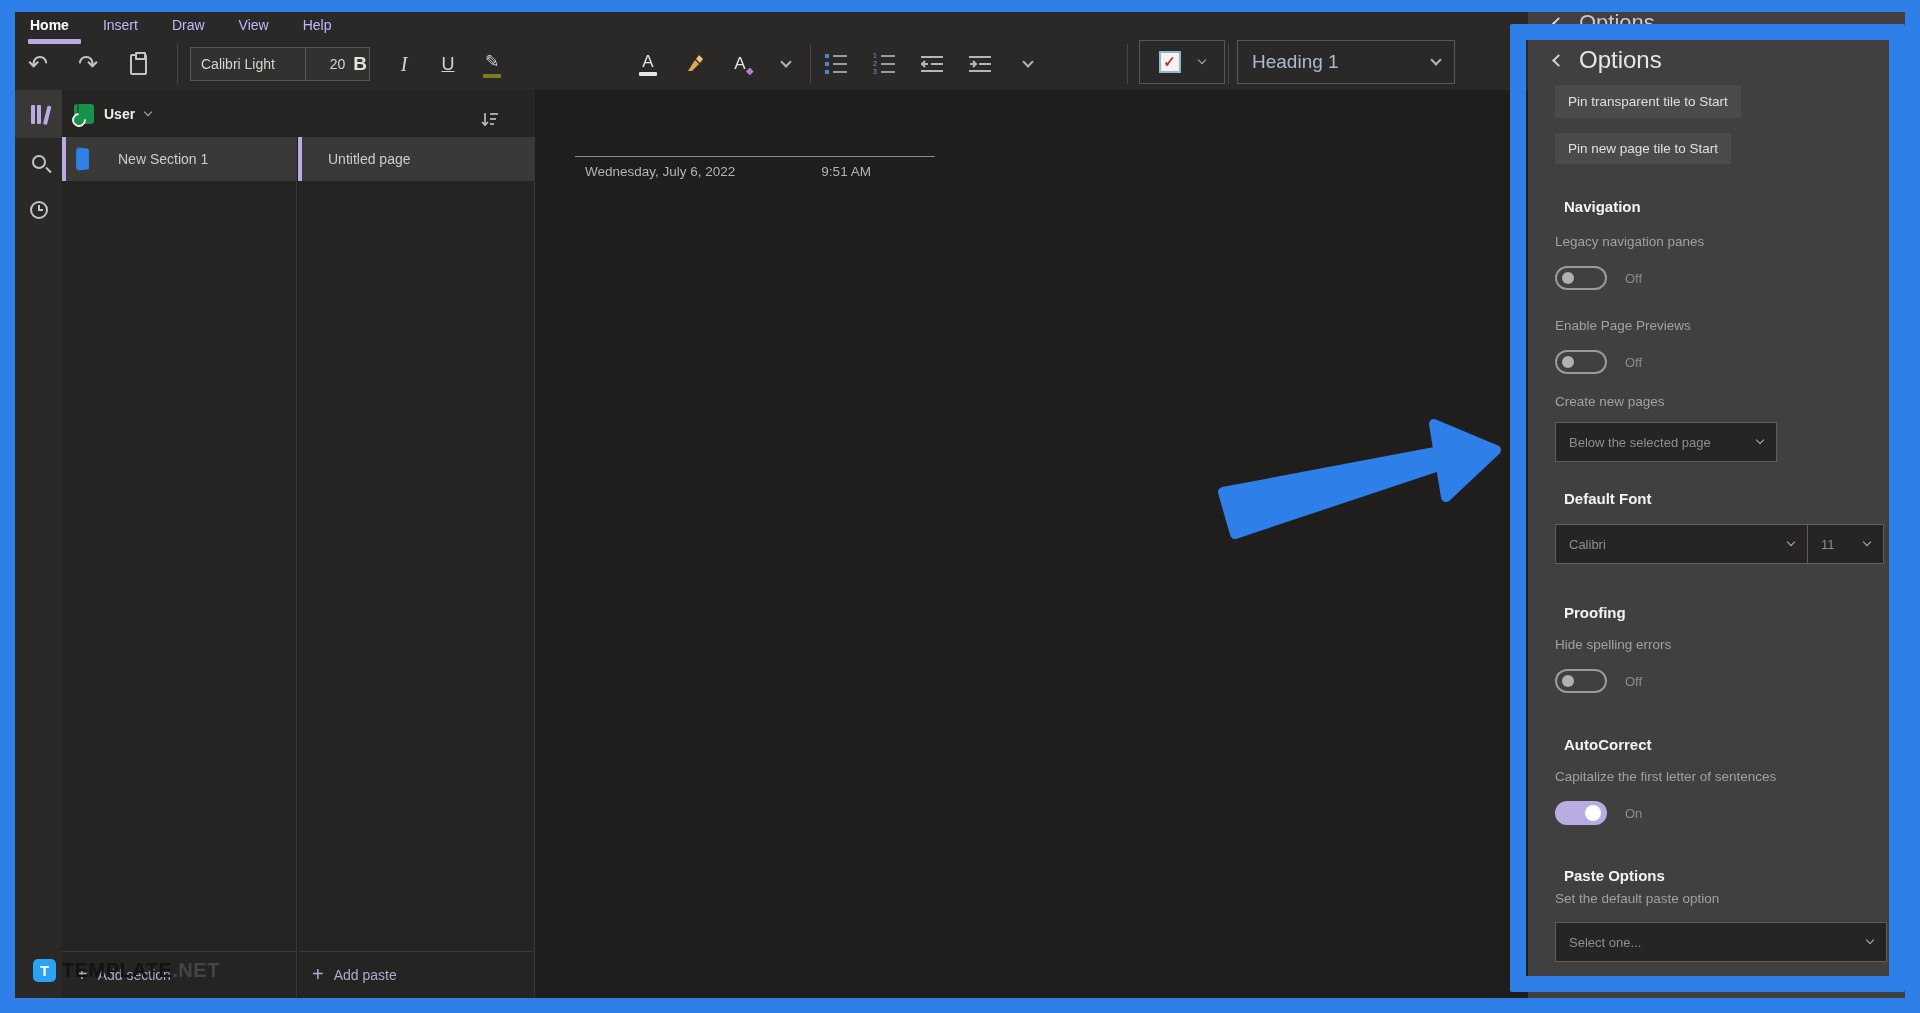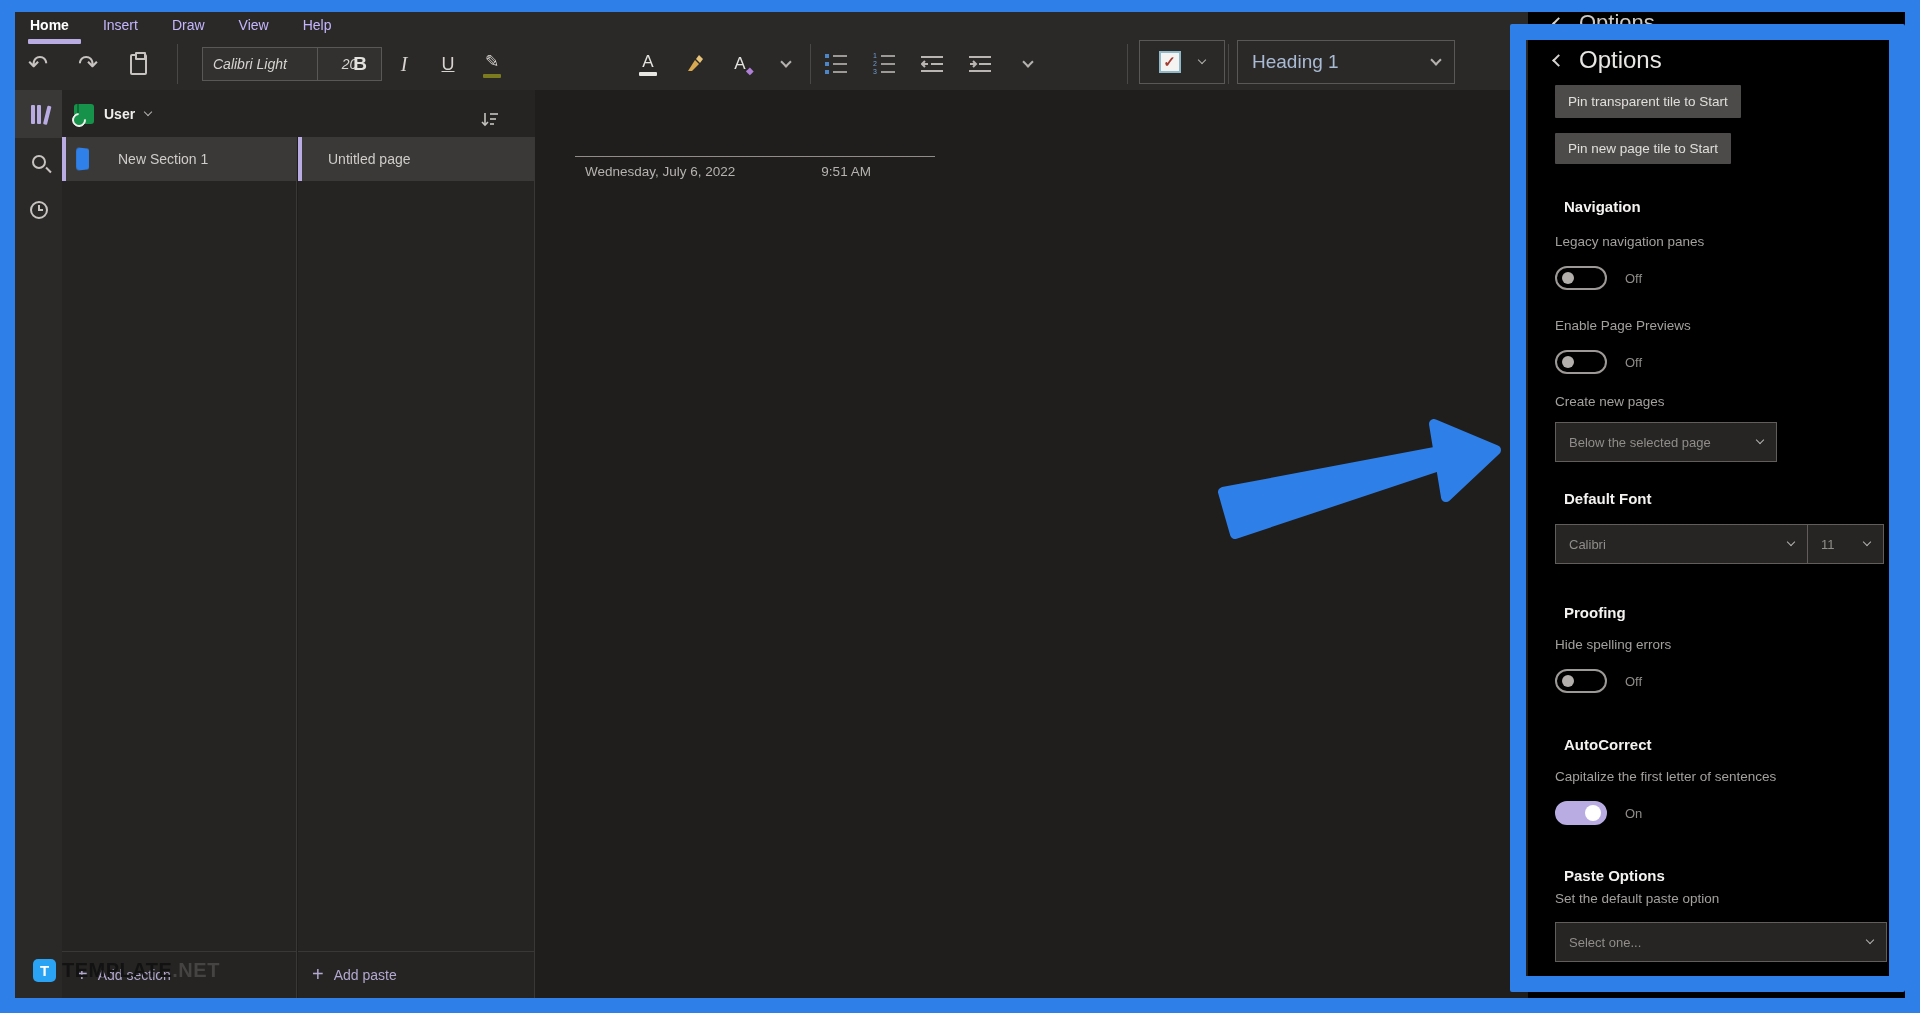--- a/index.html
+++ b/index.html
@@ -91,21 +91,21 @@
   .sectab-icon{width:14px;height:22px;background:#2f80e8;border-radius:4px 2px 2px 4px;margin-left:14px;transform:perspective(40px) rotateY(24deg);}
   .section-col .list-row span.lbl{margin-left:28px;}
   .page-col .list-row span.lbl{margin-left:30px;}
   .add-row{position:absolute;left:0;right:0;bottom:0;height:47px;border-top:1px solid #3a3836;display:flex;align-items:center;color:#b3a8cf;font-size:14px;}
   .plus-icon{font-size:20px;font-weight:300;margin:0 10px 2px 14px;color:#b3a8cf;}
   
   .canvas{position:absolute;left:536px;top:90px;width:992px;bottom:15px;background:var(--canvas);z-index:3;}
   .title-rule{position:absolute;left:39px;top:66px;width:360px;height:1px;background:#8f8c89;}
   .date-line{position:absolute;left:49px;top:74px;font-size:13.5px;color:#b5b2af;display:flex;gap:86px;}
   
-  .options-panel{position:absolute;left:1528px;top:12px;width:377px;bottom:15px;background:#000000;z-index:20;}
+  .options-panel{position:absolute;left:1528px;top:12px;width:377px;bottom:15px;background:#404040;z-index:20;}
   .opt-ghost-header{position:absolute;left:26px;top:-2px;display:flex;align-items:center;gap:16px;font-size:22px;color:#cbc8c5;font-weight:300;}
   .opt-header{position:absolute;left:26px;top:34px;display:flex;align-items:center;gap:16px;font-size:24px;color:#e8e6e3;font-weight:300;}
   .opt-btn{position:absolute;left:27px;background:#4d4b49;border:none;color:#e0dedb;font-size:13.5px;font-family:inherit;padding:4px 13px;display:flex;align-items:center;border-radius:1px;}
   .opt-heading{position:absolute;left:36px;font-size:15px;font-weight:bold;color:#f5f3f1;}
   .opt-label{position:absolute;left:27px;font-size:13.5px;color:#a3a09d;}
   .toggle-row{position:absolute;left:27px;display:flex;align-items:center;gap:18px;}
   .toggle{position:relative;width:52px;height:24px;border:2px solid #9c9996;border-radius:13px;}
   .toggle .knob{position:absolute;left:5px;top:4px;width:12px;height:12px;border-radius:50%;background:#b2afac;}
   .toggle.on{background:var(--purple);border-color:var(--purple);}
   .toggle.on .knob{left:auto;right:4px;top:2px;width:16px;height:16px;background:#fff;}
@@ -139,21 +139,21 @@
           <span class="undo-icon"></span>
         </div>
       <div class="tbtn">
           <span class="redo-icon"></span>
         </div>
       <div class="tbtn">
           <span class="clipboard-icon"></span>
         </div>
     </div>
     <div class="vsep" style="left:162px;"></div>
-    <div class="tb" style="left:187px;font-style:italic;">
+    <div class="tb" style="left:175px;">
       <div class="input-box fontname">Calibri Light</div>
       <div class="input-box fontsize">20</div>
     </div>
     <div class="tb" style="left:332px;gap:18px;">
       <div class="tbtn">
           <span class="bold-icon">B</span>
         </div>
       <div class="tbtn">
           <span class="italic-icon">I</span>
         </div>

